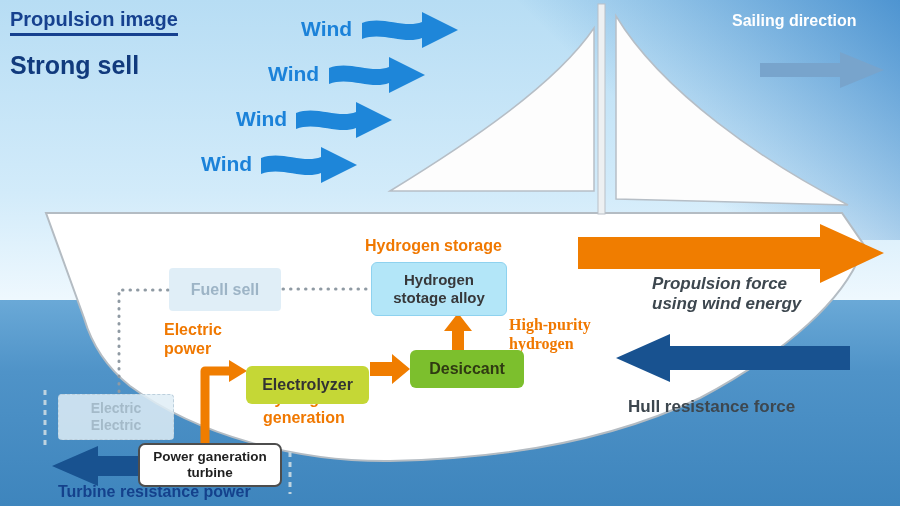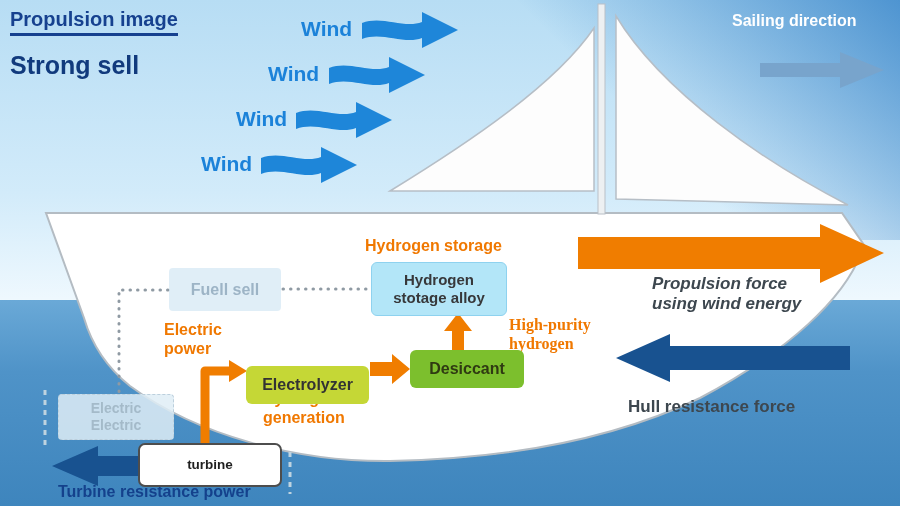--- a/index.html
+++ b/index.html
@@ -125,16 +125,17 @@
     <div>Electrolyzer</div>
   </div>
   <div class="box box-desiccant">
     <div>Desiccant</div>
   </div>
   <div class="box box-propeller">
     <div>Electric</div>
     <div>Electric</div>
   </div>
   <div class="box box-turbine">
+    <div>Power ganeration</div>
     <div>turbine</div>
   </div>
 
 </div>
 
 </body></html>

